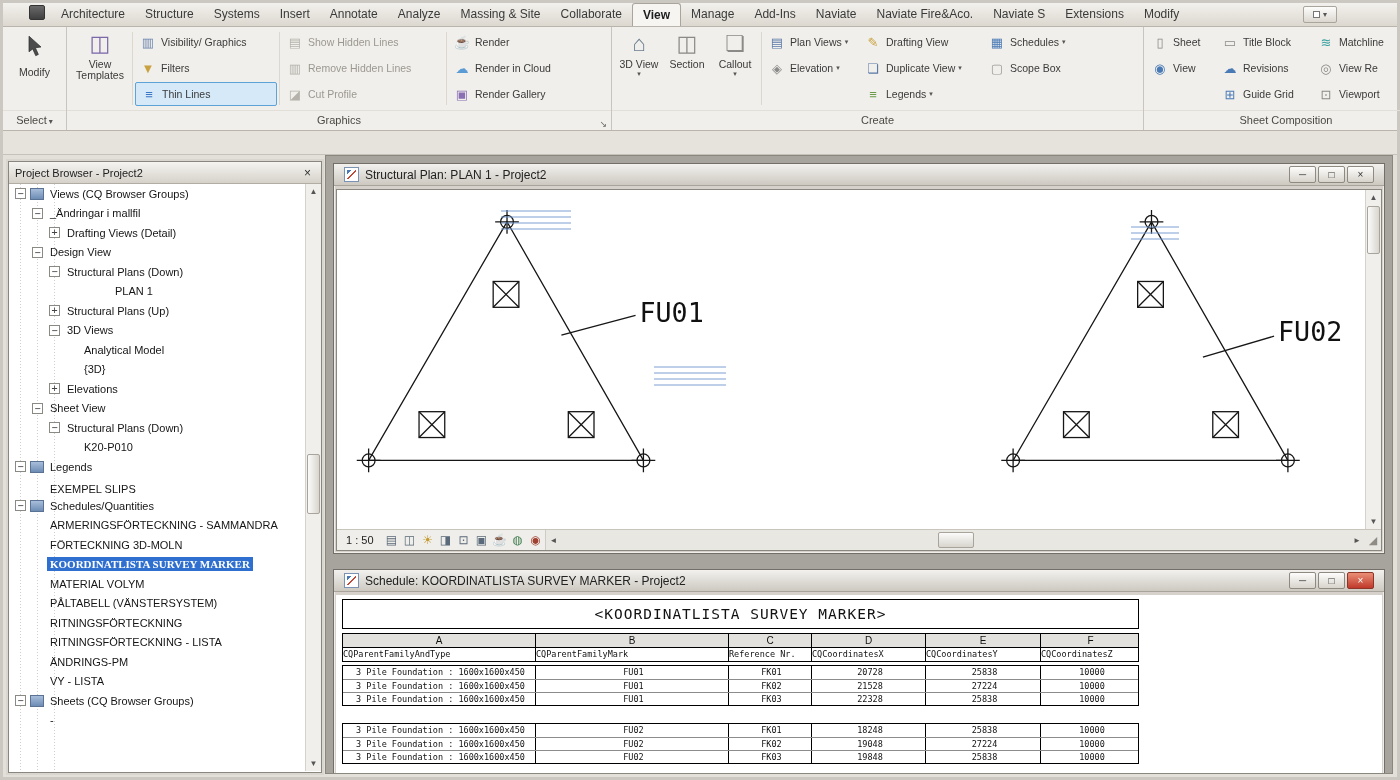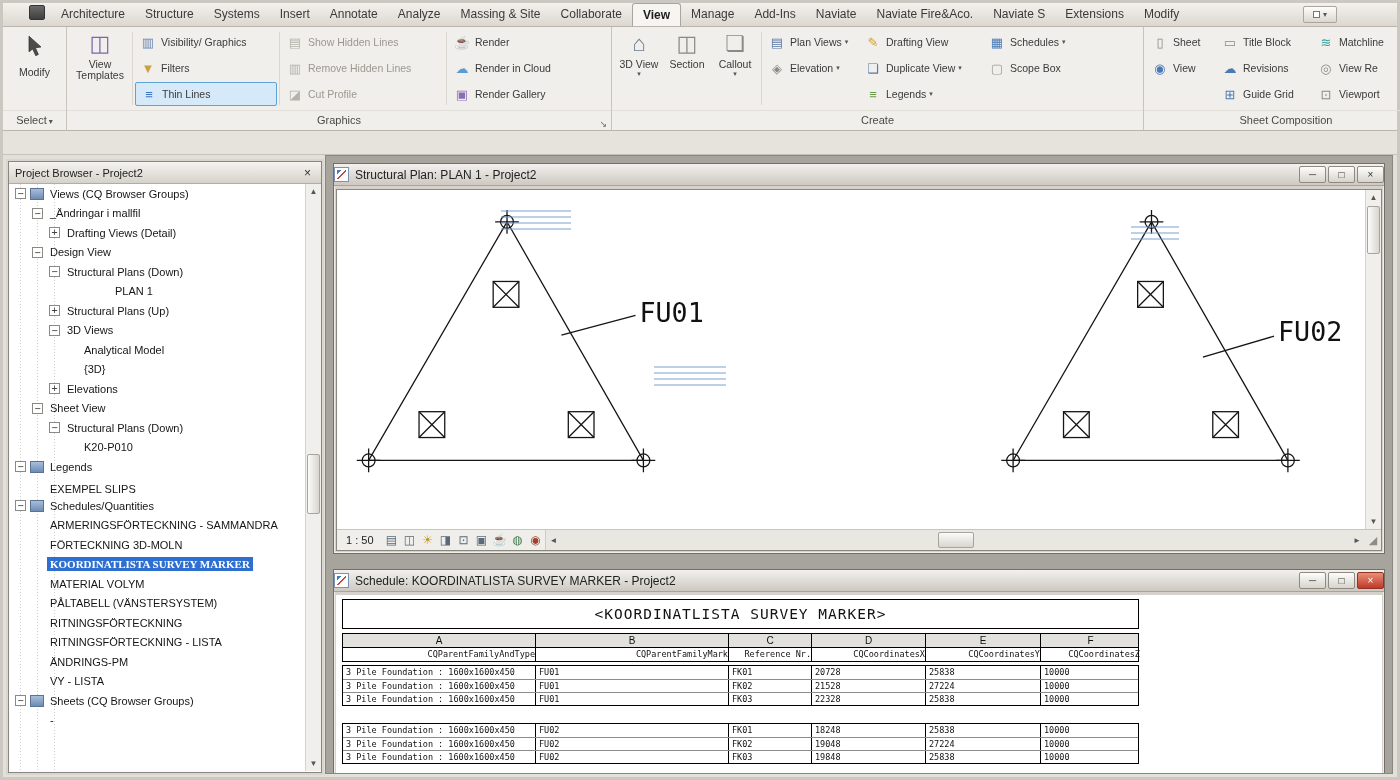--- a/index.html
+++ b/index.html
@@ -57,21 +57,21 @@
 .sbarr{position:absolute;left:0;width:15px;height:15px;text-align:center;font-size:8px;color:#555;line-height:15px;}
 .sbarr.top{top:0;}
 .sbarr.bottom{bottom:0;}
 .pbthumb{position:absolute;left:1px;right:1px;top:46%;height:60px;background:linear-gradient(90deg,#fbfbfa,#d8d5ce);border:1px solid #a8a49c;border-radius:2px;}
 
 
 .mdi{position:absolute;left:322px;top:0;right:4px;bottom:3px;background:#a7a49e;overflow:hidden;border:1px solid #8a877f;}
 .win{position:absolute;background:#d6d2cb;border:1px solid #736f68;box-shadow:inset 0 0 0 1px #f0eee9;}
 .planwin{left:7px;top:7px;right:7px;height:391px;}
 .schedwin{left:7px;top:413px;right:7px;height:330px;}
-.wtitle{height:22px;display:flex;align-items:center;padding:0 0;background:linear-gradient(#f2f1ee,#cdc9c1);border-bottom:1px solid #a8a49c;font-size:12px;color:#222;}
+.wtitle{height:22px;display:flex;align-items:center;padding:0 10px;background:linear-gradient(#f2f1ee,#cdc9c1);border-bottom:1px solid #a8a49c;font-size:12px;color:#222;}
 .wicon{width:15px;height:15px;margin-right:6px;background:#fff;border:1px solid #7a93b5;position:relative;flex:none;}
 .wicon::after{content:"";position:absolute;left:2px;right:2px;top:2px;bottom:2px;background:linear-gradient(135deg,#4a7ab5 0 25%,#fff 25% 45%,#c04a3a 45% 60%,#fff 60%);}
 .wbtns{margin-left:auto;display:flex;gap:2px;}
 .wbtn{width:27px;height:17px;border:1px solid #8e8a82;border-radius:2px;background:linear-gradient(#fdfdfc,#d8d4cc);font-size:10px;line-height:15px;text-align:center;color:#333;}
 .wbtn.red{background:linear-gradient(#e98e75,#c0392b);color:#fff;border-color:#8e3527;}
 
 
 .planbody{position:absolute;top:25px;left:2px;right:2px;bottom:2px;background:#fff;border:1px solid #8a877f;}
 .pcanvas{position:absolute;left:0;top:0;right:16px;bottom:21px;background:#fff;overflow:hidden;}
 .plansvg{position:absolute;inset:0;width:100%;height:100%;}
@@ -91,24 +91,24 @@
 
 .schedbody{position:absolute;top:25px;left:2px;right:2px;height:300px;background:#fff;padding:4px 0 0 6px;}
 .stitle{width:797px;height:30px;border:1px solid #000;display:flex;align-items:center;justify-content:center;font-family:"DejaVu Sans Mono",monospace;font-size:14.5px;letter-spacing:1px;color:#111;margin-bottom:4px;}
 .shead{width:797px;border:1px solid #000;}
 .sgrid{display:grid;grid-template-columns:193px 193px 83px 114px 115px 99px;}
 .sgrid > .scell{border-right:1px solid #000;font-family:"DejaVu Sans Mono",monospace;font-size:8.5px;line-height:12.5px;padding-left:3px;white-space:nowrap;overflow:hidden;color:#111;}
 .sgrid > .scell:last-child{border-right:none;}
 .sletters-row{height:14px;background:#e2e1dd;border-bottom:1px solid #000;}
 .sletters-row > .scell{font-family:"Liberation Sans",sans-serif;font-size:10px;text-align:center;padding:0;line-height:13px;}
 .sheaders-row{height:13px;}
-.sheaders-row > .scell{text-align:right;padding:0;}
+.sheaders-row > .scell{text-align:left;padding:0;}
 .sgroup{width:797px;border:1px solid #000;margin-top:17px;}
 .sgroup:first-child{margin-top:3px;}
-.sdata-row{height:13px;}
+.sdata-row{height:13px;text-align:center;}
 .sgroup .sgrid:not(:first-child){border-top:1px solid #8c8c8c;}
 </style>
 </head>
 <body>
 
 <div class="app">
 
   <div class="tabrow">
     <div class="appnub"></div>
     <div id="tabs" style="display:flex;">

